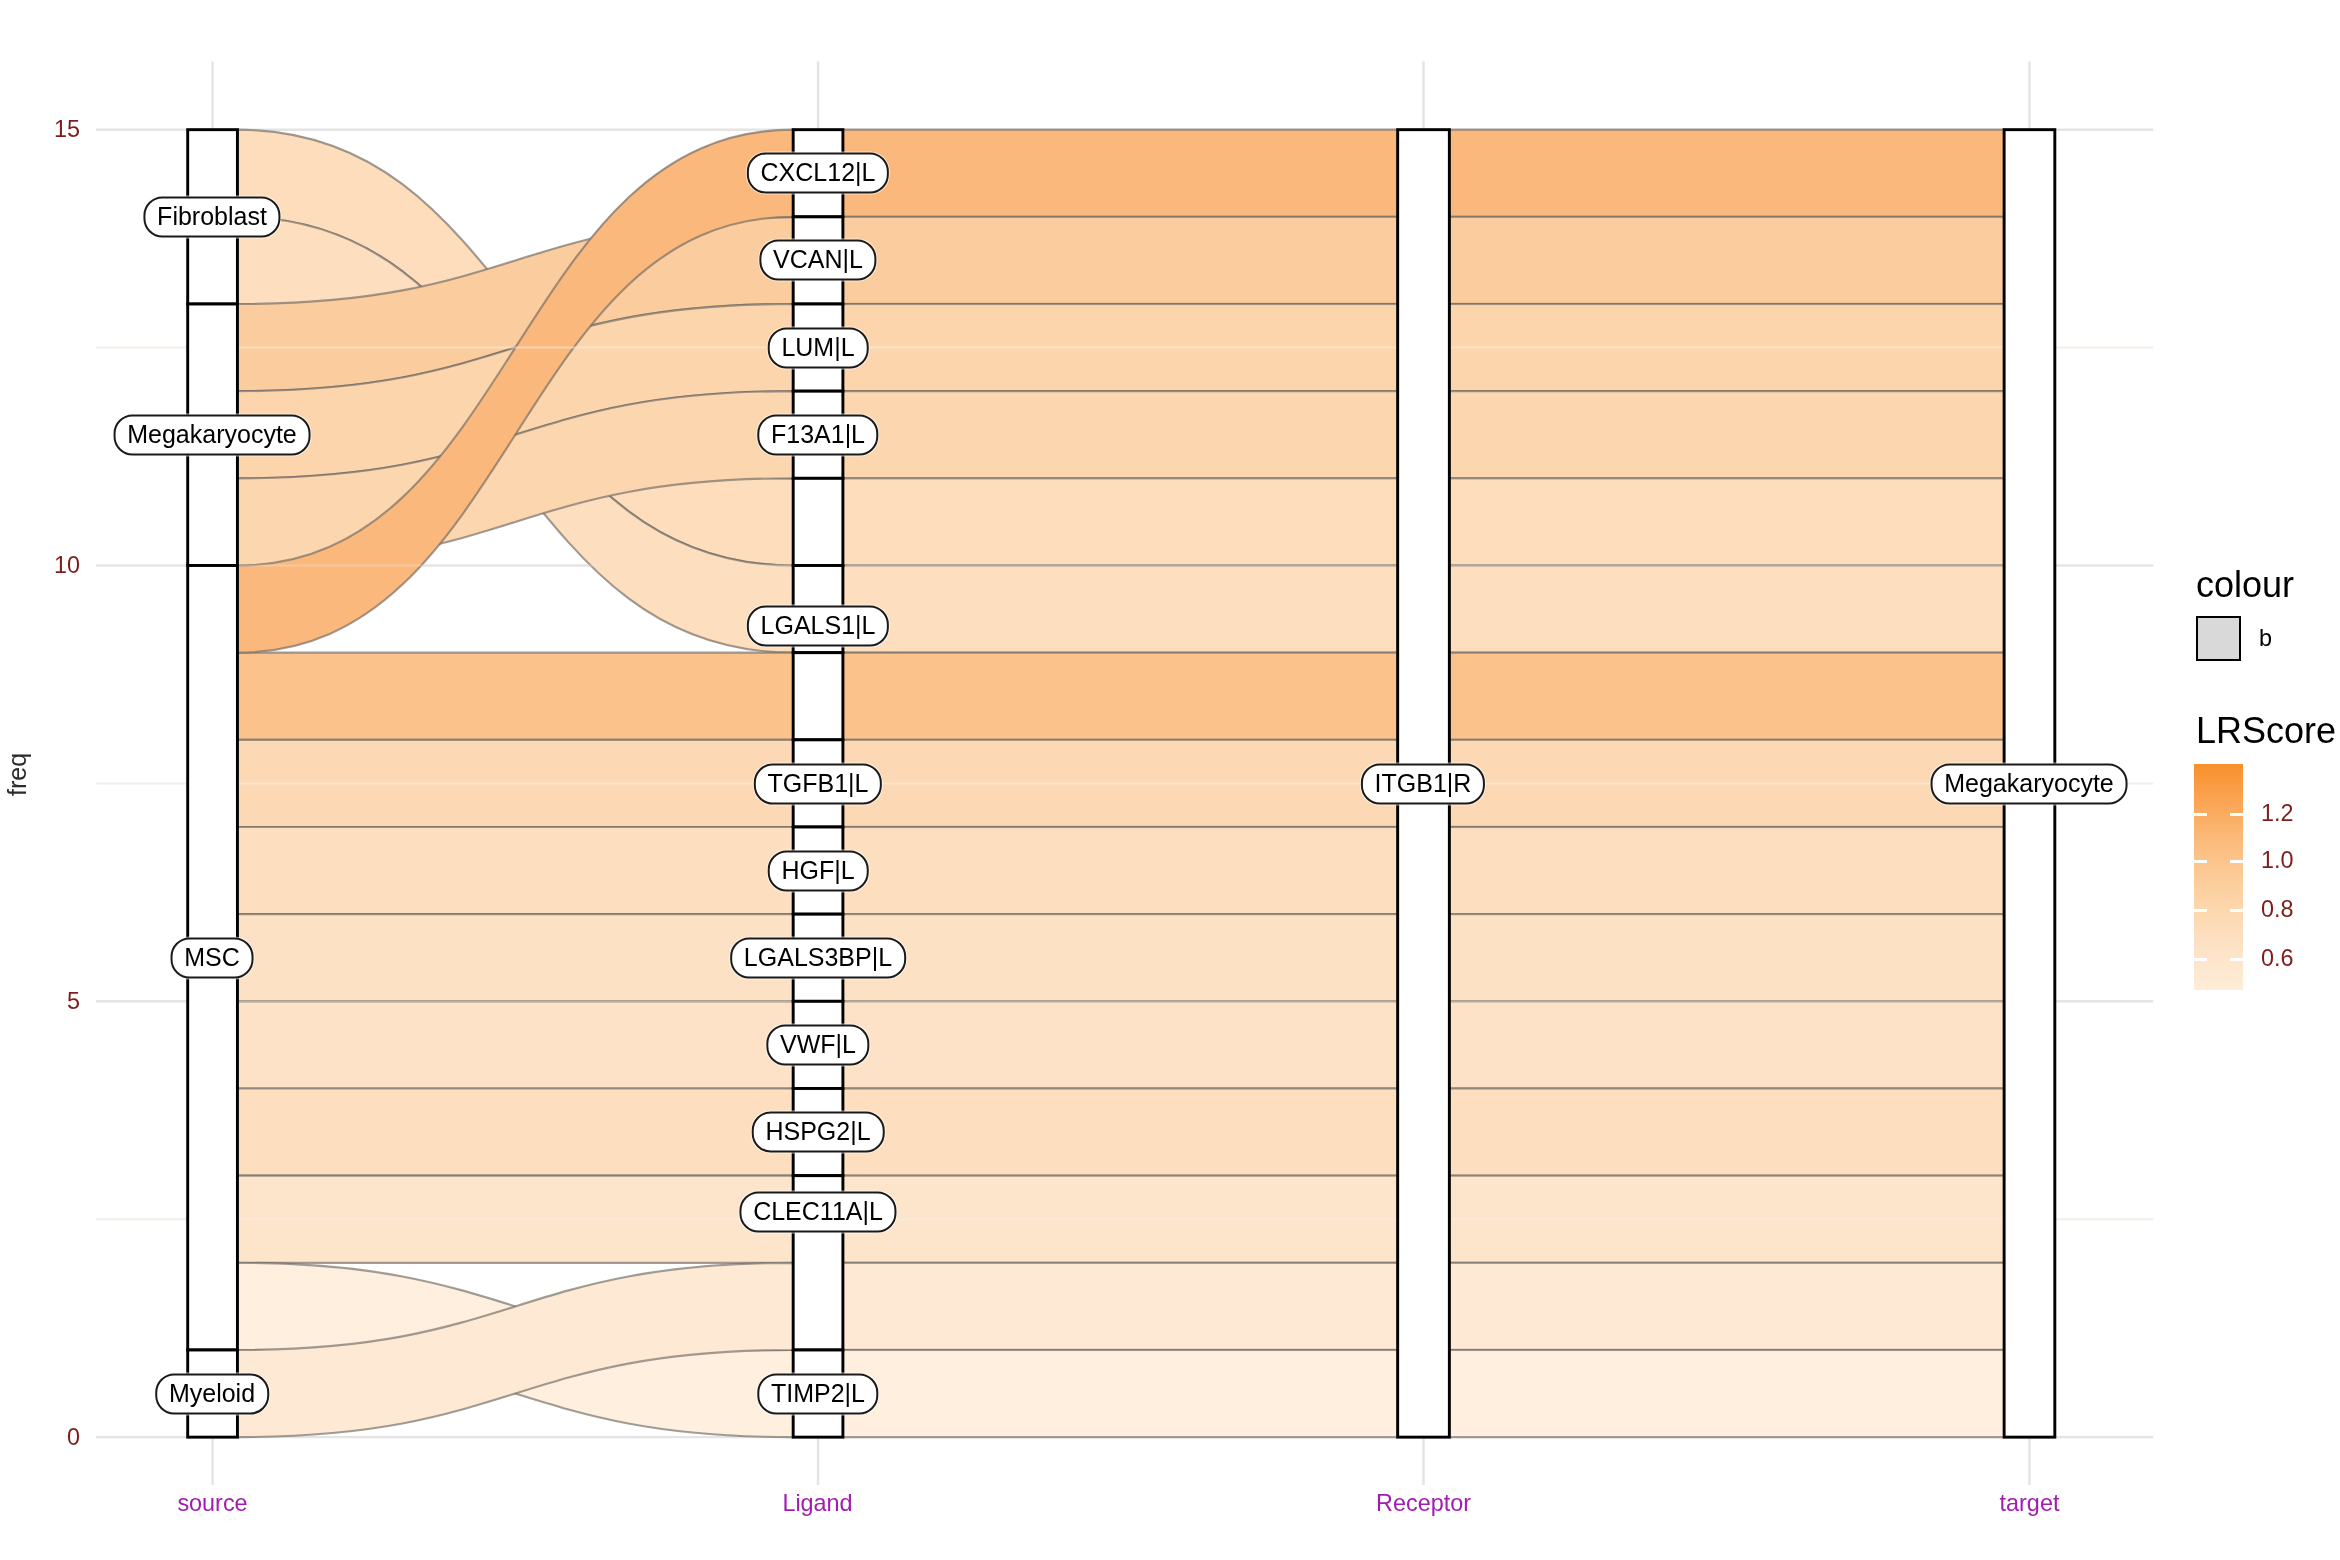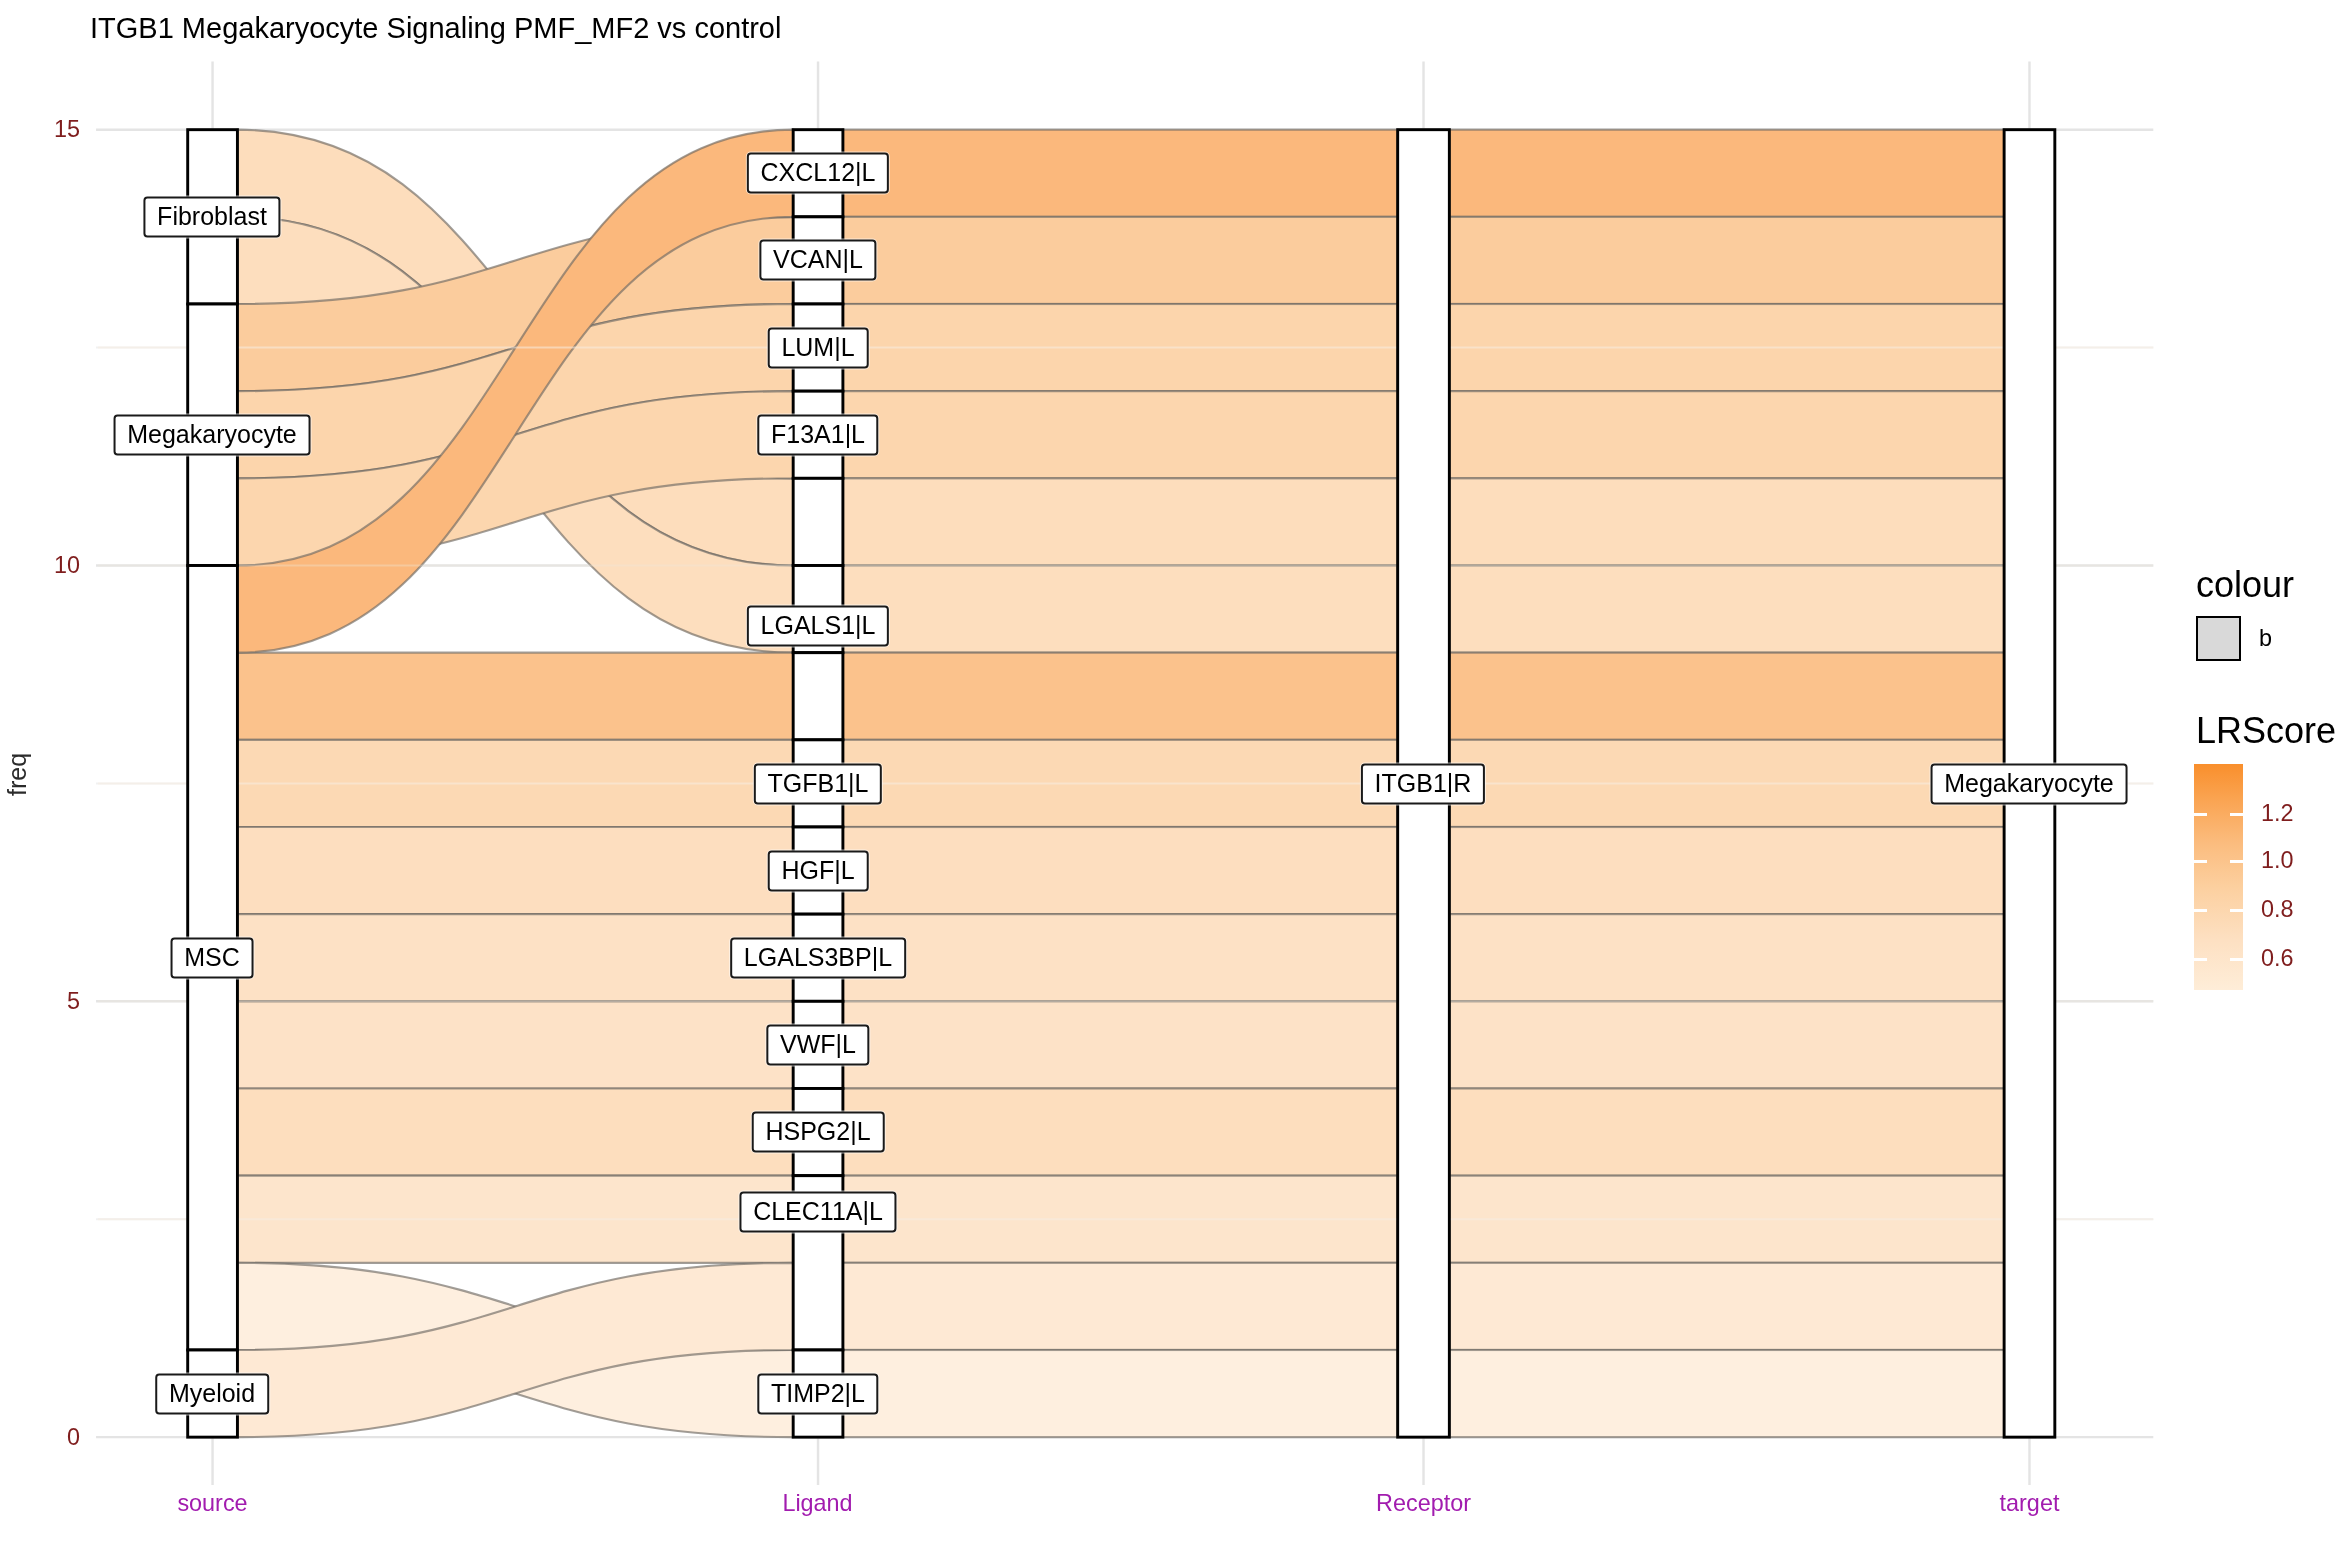--- a/index.html
+++ b/index.html
@@ -18,21 +18,21 @@
   .y-tick{
     position:absolute;right:2261px;width:68px;text-align:right;font-size:23.4px;color:#7f1d1d;
     margin-top:-13.7px;
   }
   .x-tick{
     position:absolute;top:1490px;width:215px;text-align:center;font-size:23.4px;color:#a21caf;
     margin-left:-107px;white-space:nowrap;
   }
   .stratum-label{
     position:absolute;transform:translate(-50%,-50%);
-    background:#ffffff;border:2.4px solid #1a1a1a;border-radius:4px;
+    background:#ffffff;border:2.4px solid #1a1a1a;border-radius:19px;
     padding:2.9px 11.7px;font-size:25px;color:#000;white-space:nowrap;line-height:1.25;
     box-shadow:0 0 0 1px rgba(255,255,255,0.6);
   }
   .legend-title{position:absolute;font-size:36px;color:#000;white-space:nowrap;}
   .legend-key-box{
     position:absolute;left:2196px;top:616px;width:45px;height:45px;
     background:#d9d9d9;border:2.9px solid #000;box-sizing:border-box;
   }
   .legend-key-label{position:absolute;left:2259px;top:625px;font-size:23.4px;color:#000;}
   .lr-gradient{
@@ -41,21 +41,20 @@
       #f98f2c 0%, #faa350 15%, #fbbc7e 35%, #fcd0a0 55%, #fde0c2 78%, #feedd8 100%);
   }
   .lr-tick-dash{position:absolute;width:12.7px;height:2.9px;background:#ffffff;}
   .lr-tick-label{position:absolute;left:2261px;font-size:23.4px;color:#7f1d1d;margin-top:-13.7px;}
 </style>
 </head>
 <body>
 
 <div id="app">
 
-  <div class="plot-title">ITGB1 Megakaryocyte Signaling PMF_MF2 vs control</div>
 
   <div class="y-axis-title">freq</div>
 
   <div class="y-tick" style="top:130px">15</div>
   <div class="y-tick" style="top:566px">10</div>
   <div class="y-tick" style="top:1002px">5</div>
   <div class="y-tick" style="top:1438px">0</div>
 
   <div class="x-tick" style="left:212px">source</div>
   <div class="x-tick" style="left:817px">Ligand</div>

